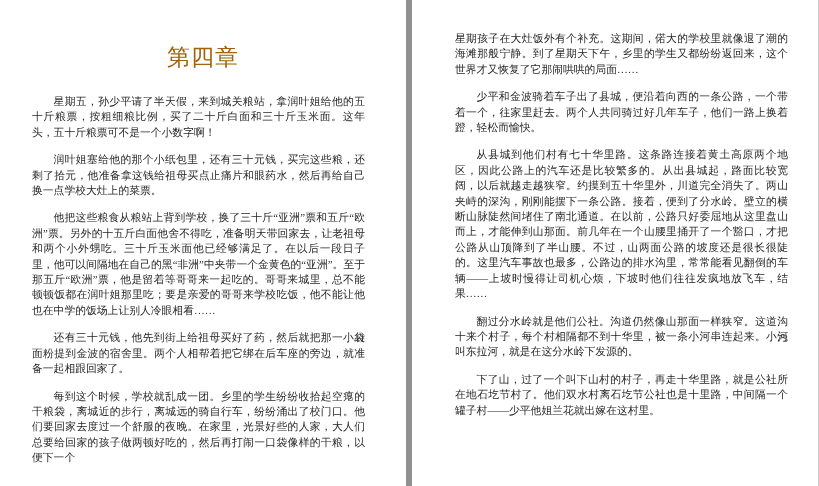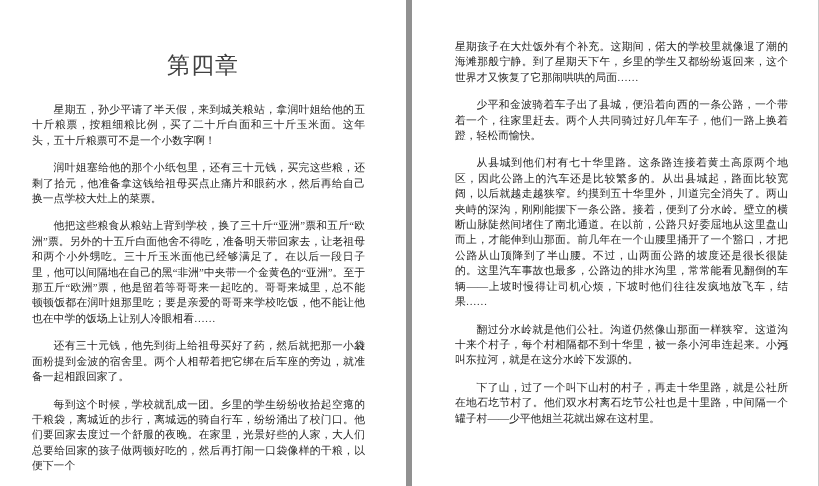--- a/index.html
+++ b/index.html
@@ -21,34 +21,34 @@
   .divider {
     position: absolute;
     left: 406px;
     top: 0;
     width: 6px;
     height: 486px;
     background: #919191;
   }
   .page {
     position: absolute;
-    top: 8px;
+    top: 0;
     height: 350px;
     background: #ffffff;
   }
   .page-left  { left: 0;     width: 406px; }
   .page-right { left: 412px; width: 407px; }
 
   .chapter-title {
     margin: 44px 0 0 0;
     font-size: 23px;
     line-height: 28px;
     font-weight: normal;
     text-align: center;
-    color: #404040;
+    color: #a16207;
     letter-spacing: 1px;
   }
   .text-col {
     width: 333px;
     box-sizing: content-box;
   }
   .page-left  .text-col { margin: 22px 18px 0 32px; }
   .page-right .text-col { margin: 0 0 0 43px; padding-top: 31px; }
 
   .text-col p {

